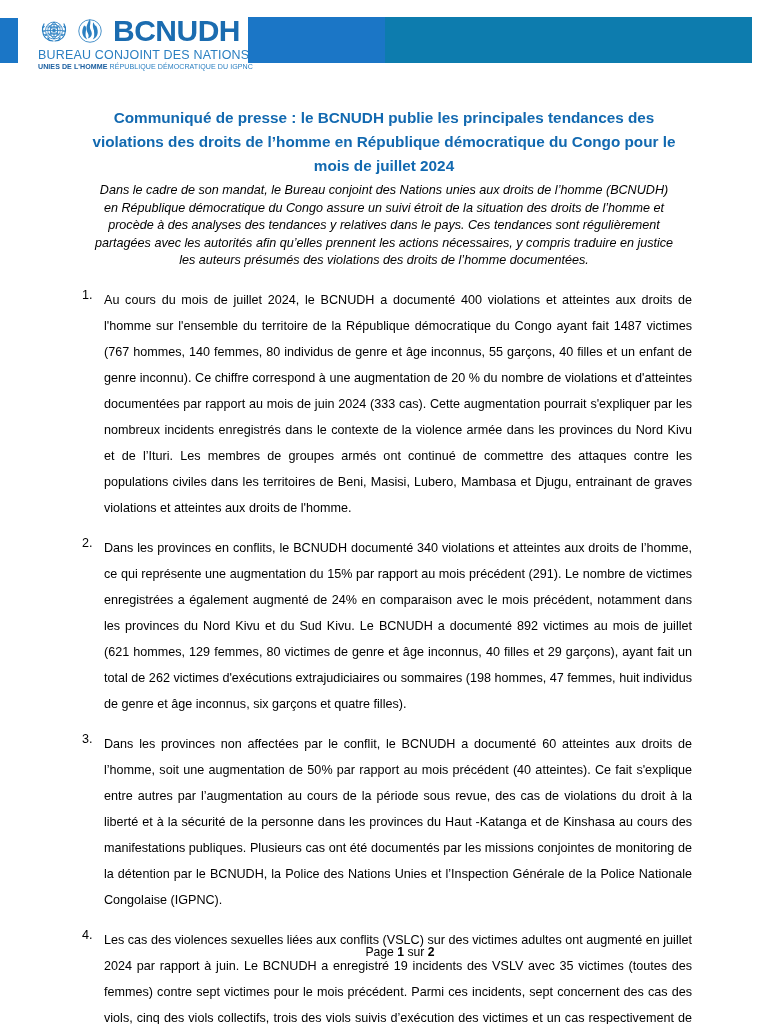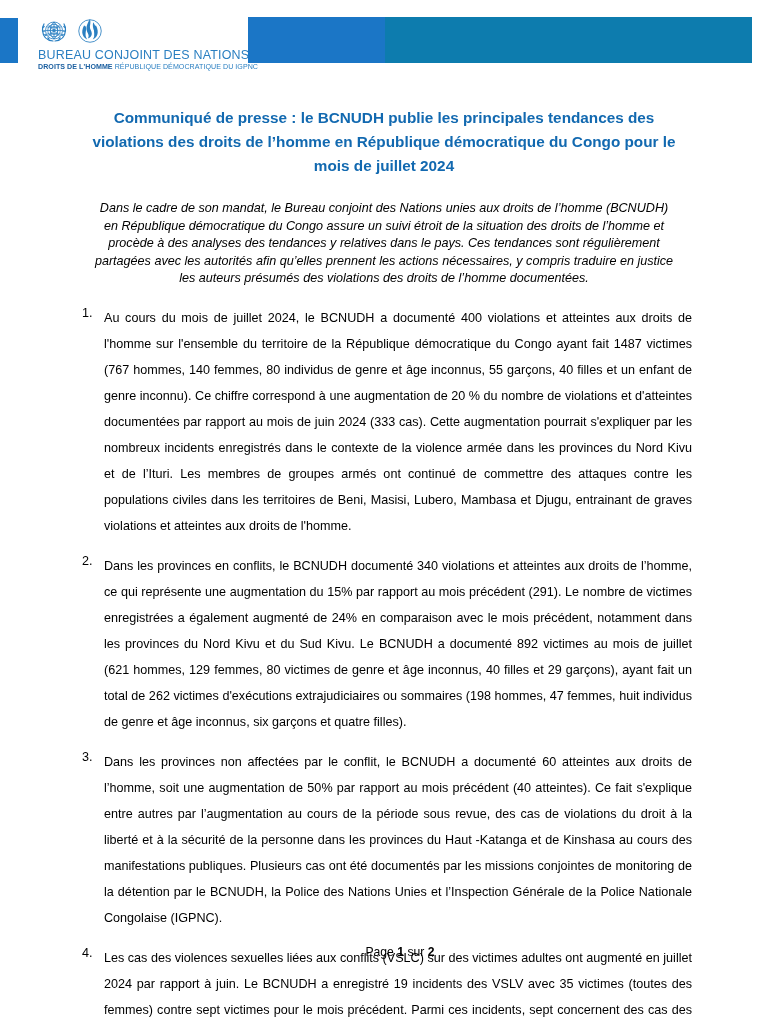--- a/index.html
+++ b/index.html
@@ -112,21 +112,21 @@
     font-size: 15.3px;
     line-height: 24px;
     text-align: center;
     margin: 22px 6px 0 6px;
   }
   .intro {
     font-style: italic;
     font-size: 12.6px;
     line-height: 17.6px;
     text-align: center;
-    margin: 22px 16px 0 16px;
+    margin: 4px 16px 0 16px;
   }
 
   ol.items {
     margin: 17px 0 0 0;
     padding: 0;
     list-style: none;
     counter-reset: item;
   }
   ol.items > li {
     position: relative;
@@ -203,23 +203,24 @@
           <circle cx="32" cy="32" r="22.5"></circle>
         </g>
         <g fill="#2a7fc1">
           <path d="M32 8 C27 16 24.5 22 25 28 C25.4 33 28 36 29 40 C29.6 42.5 29 45 27.5 47 C33 45.5 36 41 35.6 36.5 C35.2 31.8 31.5 28.5 31.8 23.5 C32 19.8 33.8 15.5 32 8 Z"></path>
           <path d="M20 21 C16.5 28 15.5 34 17.5 39.5 C19.2 44.2 23 47.5 26.5 49 C24.4 45.8 23 42.2 23.1 38.4 C23.2 33 25 28.6 24 24.8 C23.3 22 21.8 21.5 20 21 Z"></path>
           <path d="M44 21 C47.5 28 48.5 34 46.5 39.5 C44.8 44.2 41 47.5 37.5 49 C39.6 45.8 41 42.2 40.9 38.4 C40.8 33 39 28.6 40 24.8 C40.7 22 42.2 21.5 44 21 Z"></path>
           <path d="M38.4 14.5 C37 20.5 37.8 24.8 39.5 29.4 C41.2 34 41.9 38.6 40 43 C44 40.2 46 35 45 29.8 C44 24.4 41.5 19.2 38.4 14.5 Z"></path>
         </g>
       </svg>
 
+      <div class="logo-word">BCNUDH</div>
     </div>
     <div class="logo-sub1">BUREAU CONJOINT DES NATIONS UNIES</div>
-    <div class="logo-sub2"><b>DROITS DE L'HOMME</b> <span class="reg">RÉPUBLIQUE DÉMOCRATIQUE DU IGPNC</span></div>
+    <div class="logo-sub2"><b>UNIES DE L'HOMME</b> <span class="reg">RÉPUBLIQUE DÉMOCRATIQUE DU IGPNC</span></div>
   </div>
 
   <div class="hdr-bar-a"></div>
   <div class="hdr-bar-b"></div>
 </div>
 
 <div class="page">
 
   <div class="doc-title">Communiqué de presse : le BCNUDH publie les principales tendances des violations des droits de l’homme en République démocratique du Congo pour le mois de juillet 2024</div>
 

